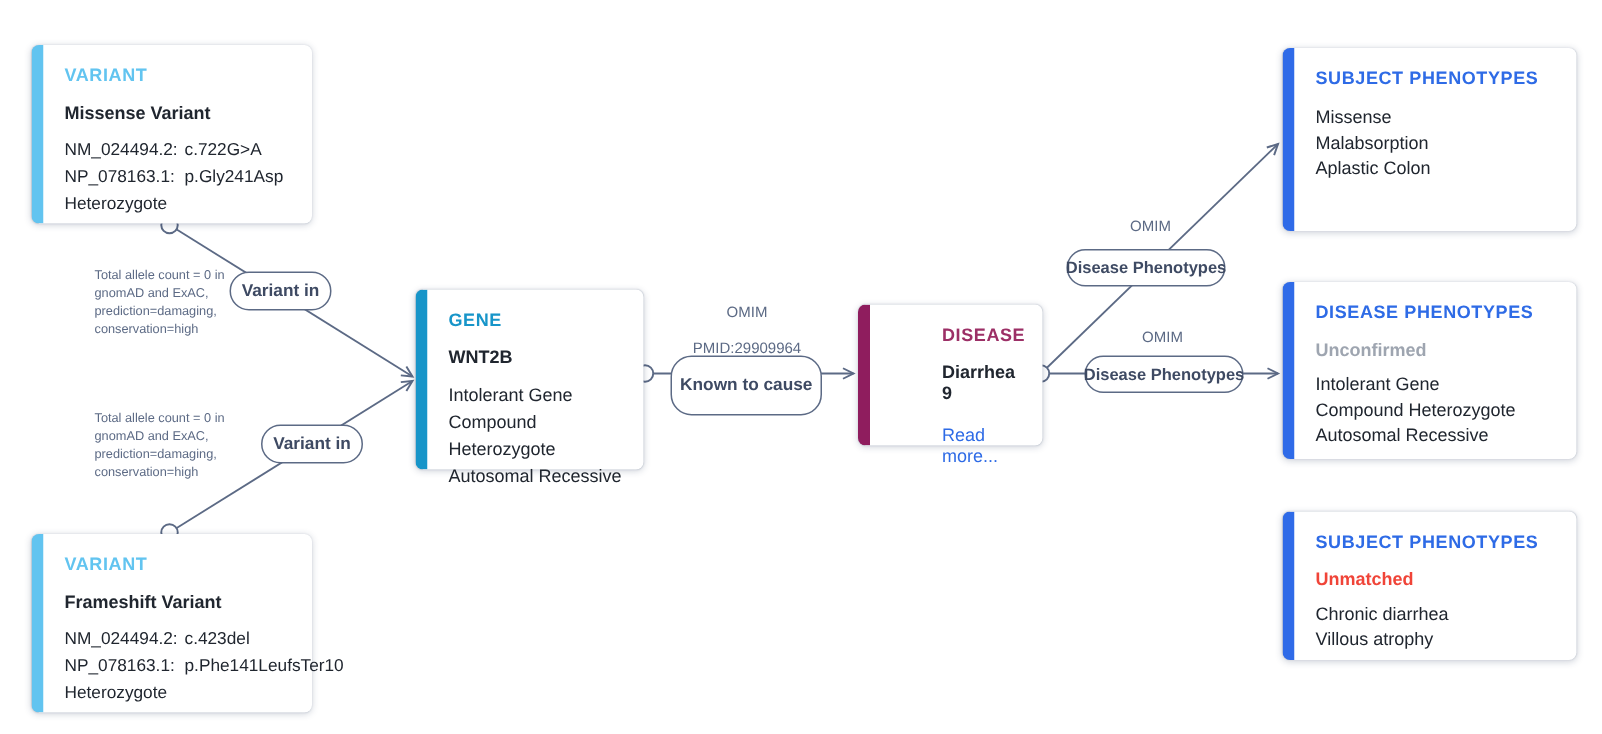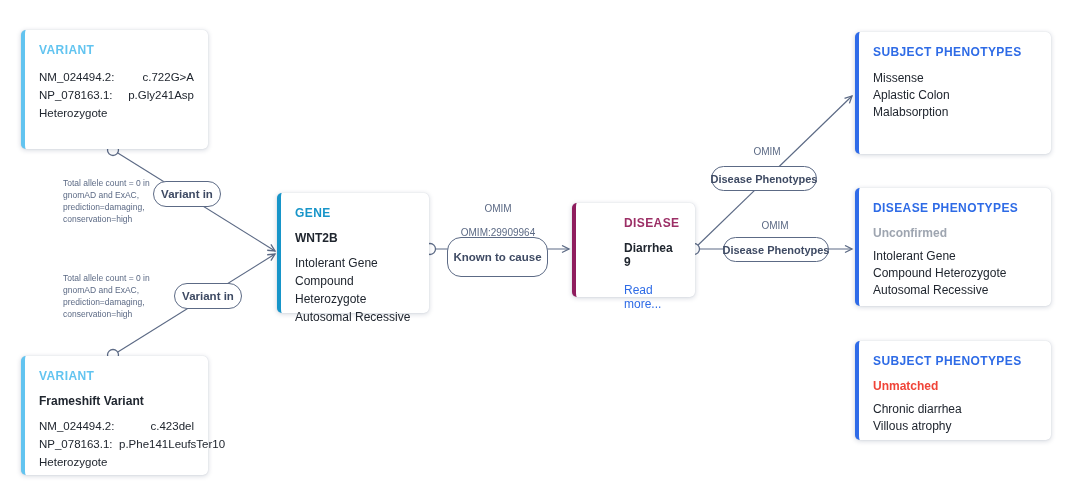--- a/index.html
+++ b/index.html
@@ -8,36 +8,36 @@
     background:#ffffff;
     font-family:"Liberation Sans", sans-serif;
     -webkit-font-smoothing:antialiased;
   }
   .stage{position:absolute;inset:0;}
   svg.edges{position:absolute;left:0;top:0;z-index:1;}
 
   
   .card{
     position:absolute;z-index:3;background:#ffffff;box-sizing:border-box;
-    border-radius:5px;border-left:4px solid #7f1d1d;
+    border-radius:5px;border-left:8px solid #7f1d1d;
     box-shadow:0 1px 5px rgba(35,55,90,.22), 0 0 1px rgba(35,55,90,.18);
     padding:13px 14px 10px 14px;
   }
   .card-title{font-size:12px;font-weight:bold;letter-spacing:.4px;margin-bottom:11px;}
   .variant{border-left-color:#62c4f0;}
   .variant .card-title{color:#62c4f0;}
   .gene{border-left-color:#1795c9;}
   .gene .card-title{color:#1795c9;}
   .disease{border-left-color:#8f1d5e;padding-left:48px;}
   .disease .card-title{color:#9c2f66;}
   .pheno{border-left-color:#2f6be8;}
   .pheno .card-title{color:#2e6be6;}
 
   .card-name{font-size:12px;font-weight:bold;color:#20262f;margin-bottom:9px;}
-  .kv-row{display:flex;font-size:11.5px;color:#20262f;line-height:18px;justify-content:space-between;}
+  .kv-row{display:flex;font-size:11.5px;color:#20262f;line-height:18px;}
   .kv-label{width:80px;flex:0 0 80px;}
   .kv-value{white-space:nowrap;}
   .plain-line{font-size:11.5px;color:#20262f;line-height:18px;}
   .attr-line{font-size:12px;color:#20262f;line-height:18px;}
   .status-line{font-size:12px;font-weight:bold;margin-bottom:8px;}
   .status-matched{color:#19b56b;}
   .status-unconfirmed{color:#9ea5b0;}
   .status-unmatched{color:#f04438;}
   .item-line{font-size:12px;color:#20262f;line-height:17px;}
   .read-more{font-size:12px;color:#2e6be6;margin-top:14px;cursor:pointer;}
@@ -86,32 +86,33 @@
   <div class="edge-note" style="left:63px;top:177px;width:122px;">Total allele count = 0 in
 gnomAD and ExAC,
 prediction=damaging,
 conservation=high</div>
   <div class="edge-note" style="left:63px;top:272px;width:122px;">Total allele count = 0 in
 gnomAD and ExAC,
 prediction=damaging,
 conservation=high</div>
 
   <div class="edge-source" style="left:442px;top:203px;width:112px;"><span>OMIM</span><br>
-    <span>OMIM:29909964</span></div>
+    <span>PMID:29909964</span></div>
   <div class="edge-source" style="left:717px;top:146px;width:100px;">OMIM</div>
   <div class="edge-source" style="left:725px;top:220px;width:100px;">OMIM</div>
 
   <div class="pill" style="left:153px;top:181px;width:68px;height:26px;">Variant in</div>
   <div class="pill" style="left:174px;top:283px;width:68px;height:26px;">Variant in</div>
   <div class="pill" style="left:447px;top:237px;width:101px;height:40px;">Known to cause</div>
   <div class="pill pill-strong" style="left:711px;top:166px;width:106px;height:25px;">Disease Phenotypes</div>
   <div class="pill pill-strong" style="left:723px;top:237px;width:106px;height:25px;">Disease Phenotypes</div>
 
   <div class="card variant" style="left:21px;top:30px;width:187px;height:119px;">
     <div class="card-title">VARIANT</div>
+    <div class="card-name">Missense Variant</div>
     <div class="kv-row">
       <span class="kv-label">NM_024494.2:</span>
       <span class="kv-value">c.722G&gt;A</span>
     </div>
     <div class="kv-row">
       <span class="kv-label">NP_078163.1:</span>
       <span class="kv-value">p.Gly241Asp</span>
     </div>
     <div class="plain-line">Heterozygote</div>
   </div>
@@ -140,22 +141,22 @@
 
   <div class="card disease" style="left:572px;top:203px;width:123px;height:94px;">
     <div class="card-title">DISEASE</div>
     <div class="card-name" style="margin-bottom:0;">Diarrhea 9</div>
     <div class="read-more">Read more...</div>
   </div>
 
   <div class="card pheno" style="left:855px;top:32px;width:196px;height:122px;">
     <div class="card-title">SUBJECT PHENOTYPES</div>
     <div class="item-line">Missense</div>
+    <div class="item-line">Malabsorption</div>
     <div class="item-line">Aplastic Colon</div>
-    <div class="item-line">Malabsorption</div>
   </div>
 
   <div class="card pheno" style="left:855px;top:188px;width:196px;height:118px;">
     <div class="card-title">DISEASE PHENOTYPES</div>
     <div class="status-line status-unconfirmed">Unconfirmed</div>
     <div class="item-line">Intolerant Gene</div>
     <div class="item-line">Compound Heterozygote</div>
     <div class="item-line">Autosomal Recessive</div>
   </div>
 

